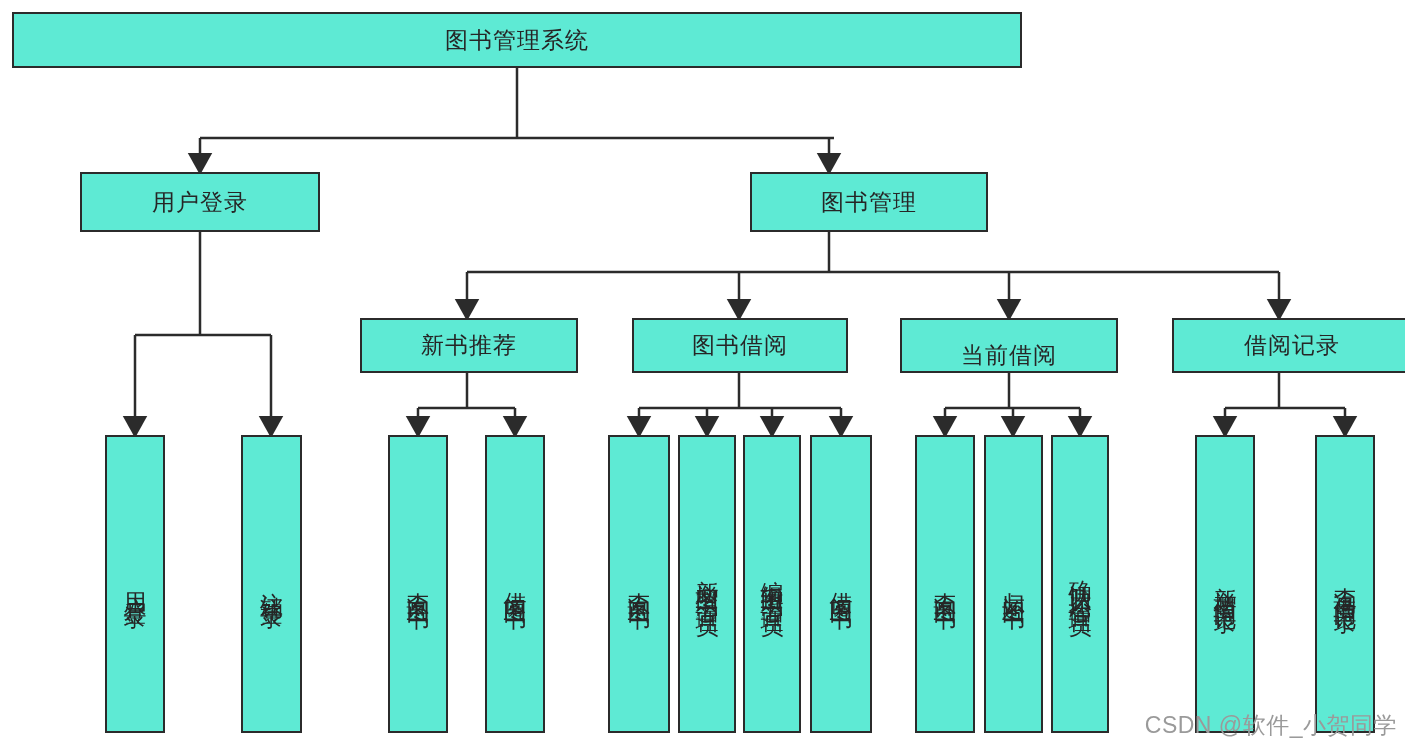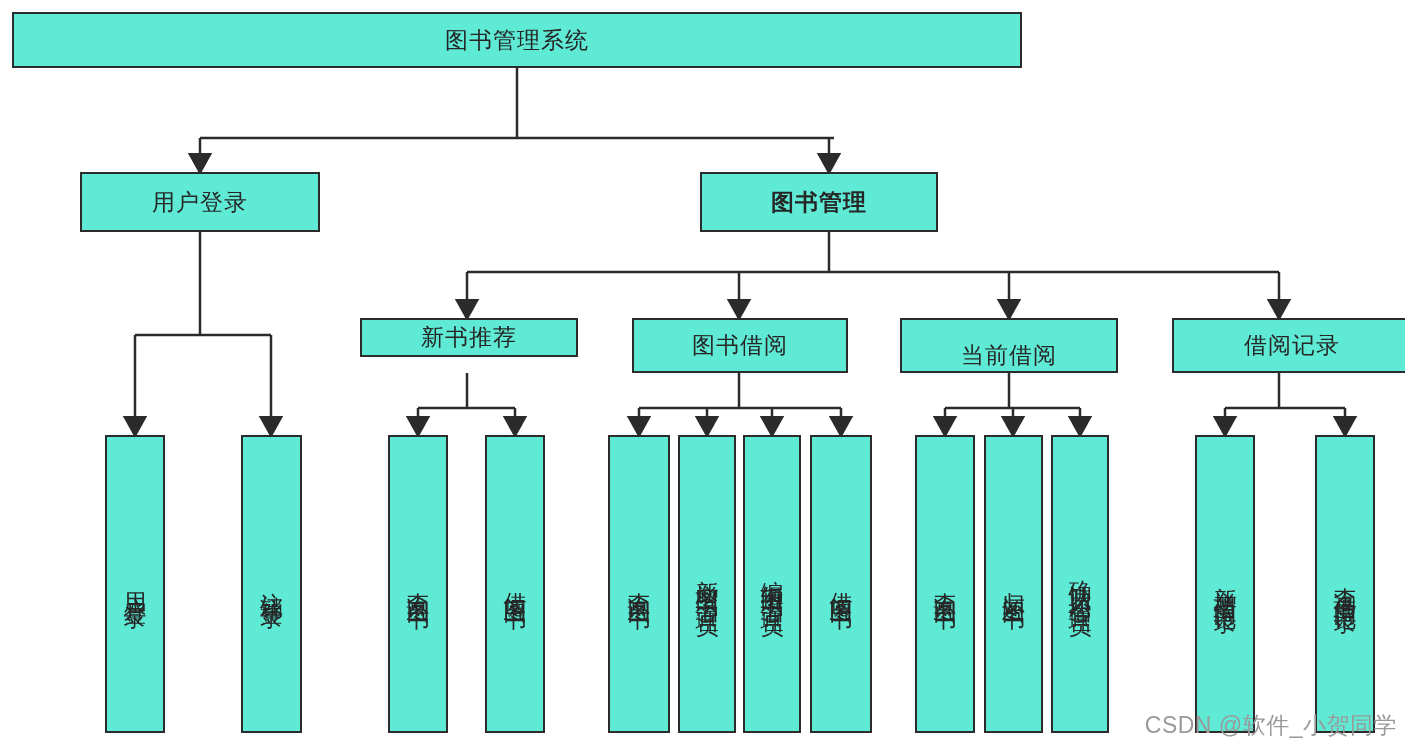--- a/index.html
+++ b/index.html
@@ -110,25 +110,25 @@
     </g>
   </svg>
 
   <div class="node h" style="left:12px;top:12px;width:1010px;height:56px;">
     <span>图书管理系统</span>
   </div>
 
   <div class="node h" style="left:80px;top:172px;width:240px;height:60px;">
     <span>用户登录</span>
   </div>
-  <div class="node h" style="left:700px;top:172px;width:238px;height:60px;font-weight:bold;">
+  <div class="node h" style="left:750px;top:172px;width:238px;height:60px;">
     <span>图书管理</span>
   </div>
 
-  <div class="node h" style="left:360px;top:318px;width:218px;height:39px;">
+  <div class="node h" style="left:360px;top:318px;width:218px;height:55px;">
     <span>新书推荐</span>
   </div>
   <div class="node h" style="left:632px;top:318px;width:216px;height:55px;">
     <span>图书借阅</span>
   </div>
   <div class="node h" style="left:900px;top:318px;width:218px;height:55px;align-items:flex-end;">
     <span>当前借阅</span>
   </div>
   <div class="node h" style="left:1172px;top:318px;width:240px;height:55px;">
     <span>借阅记录</span>

